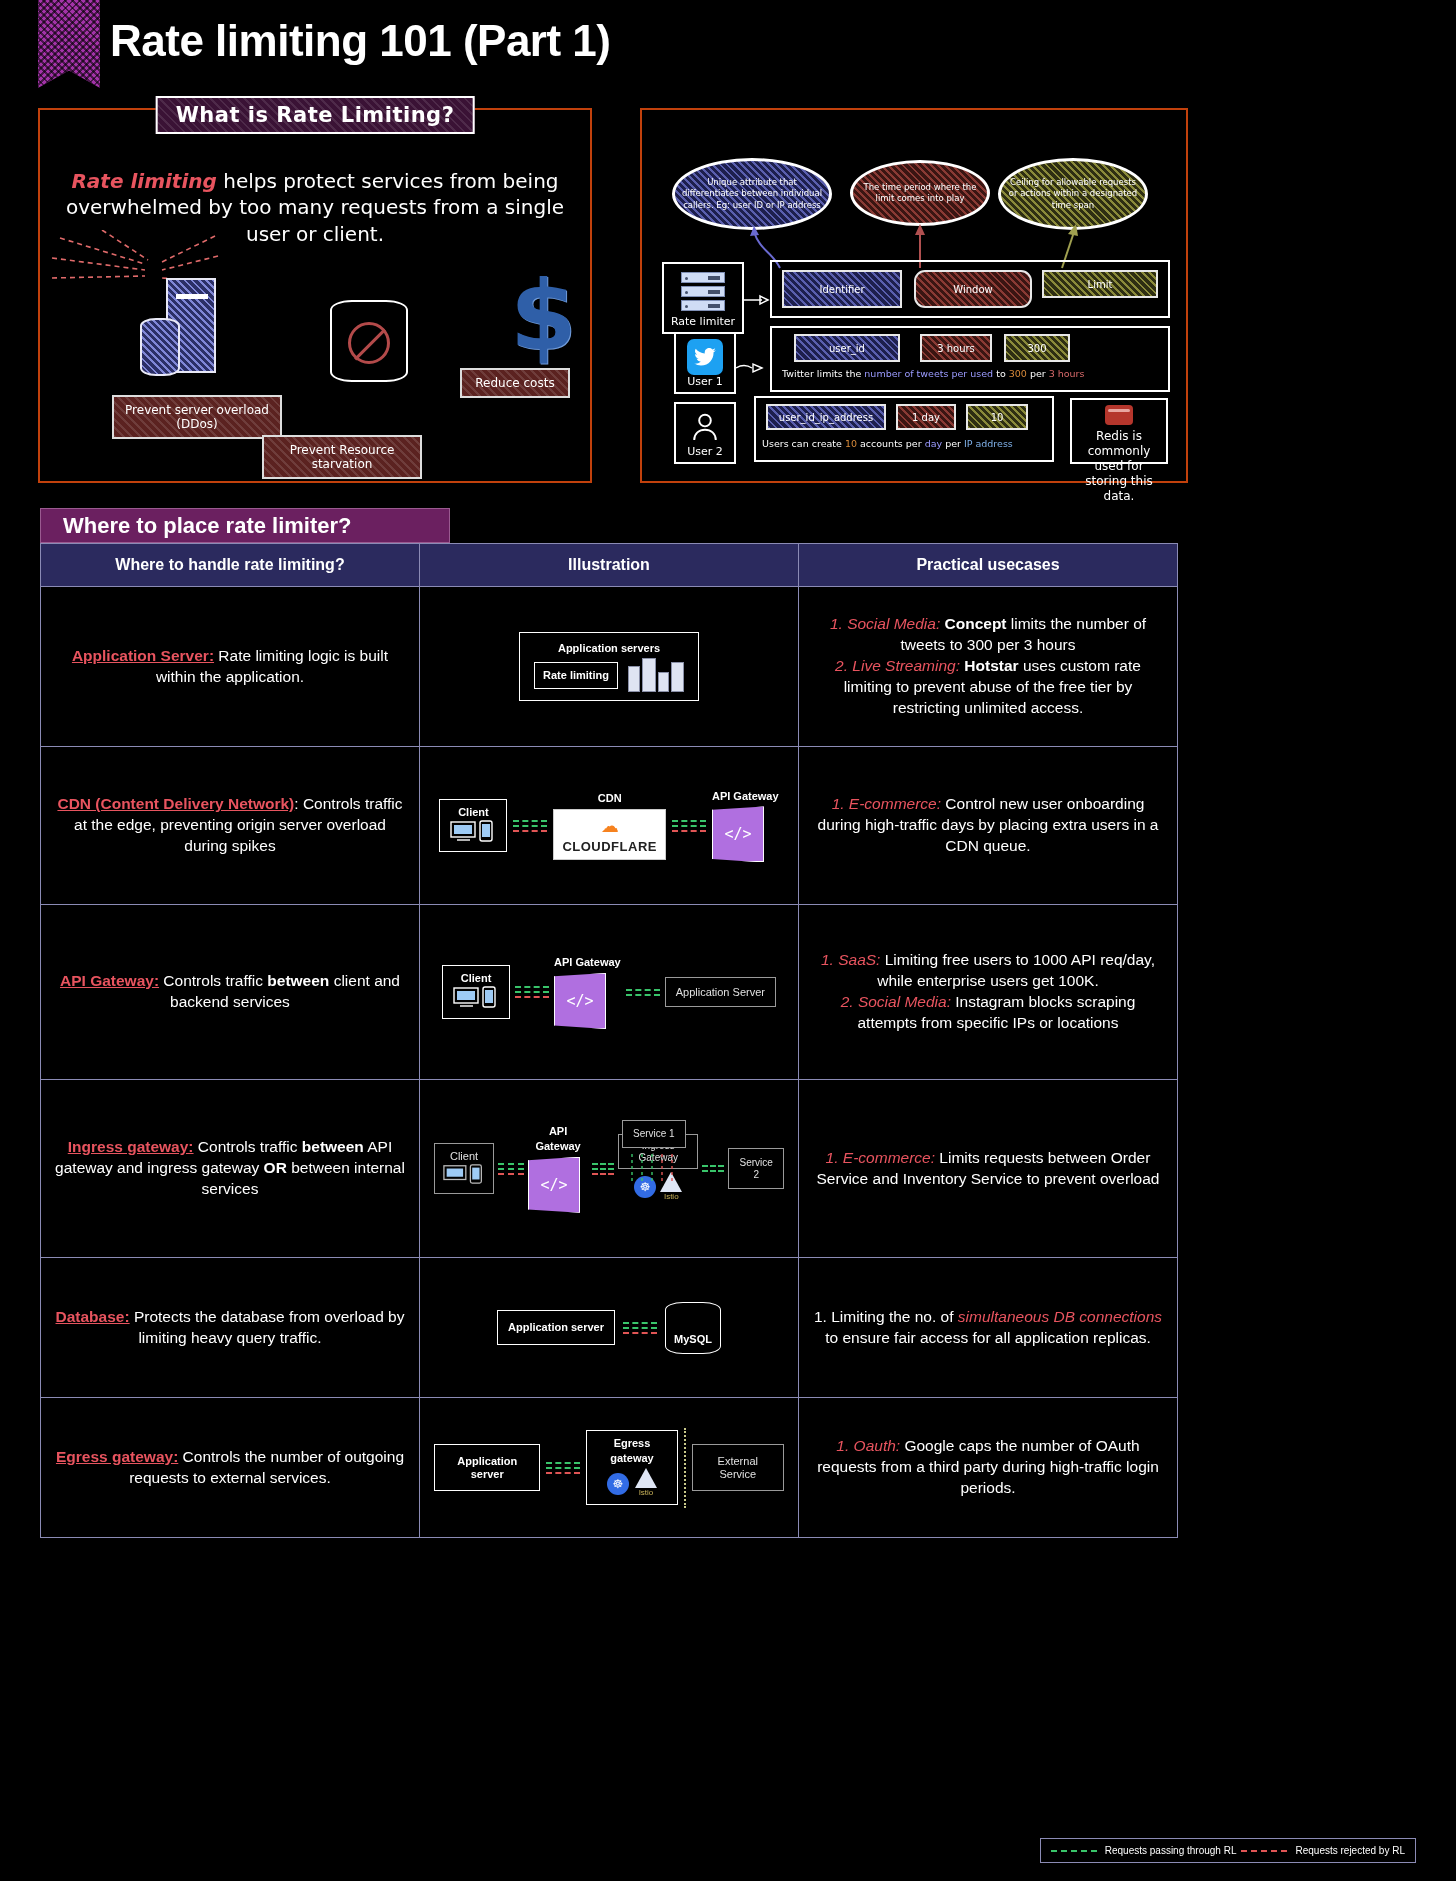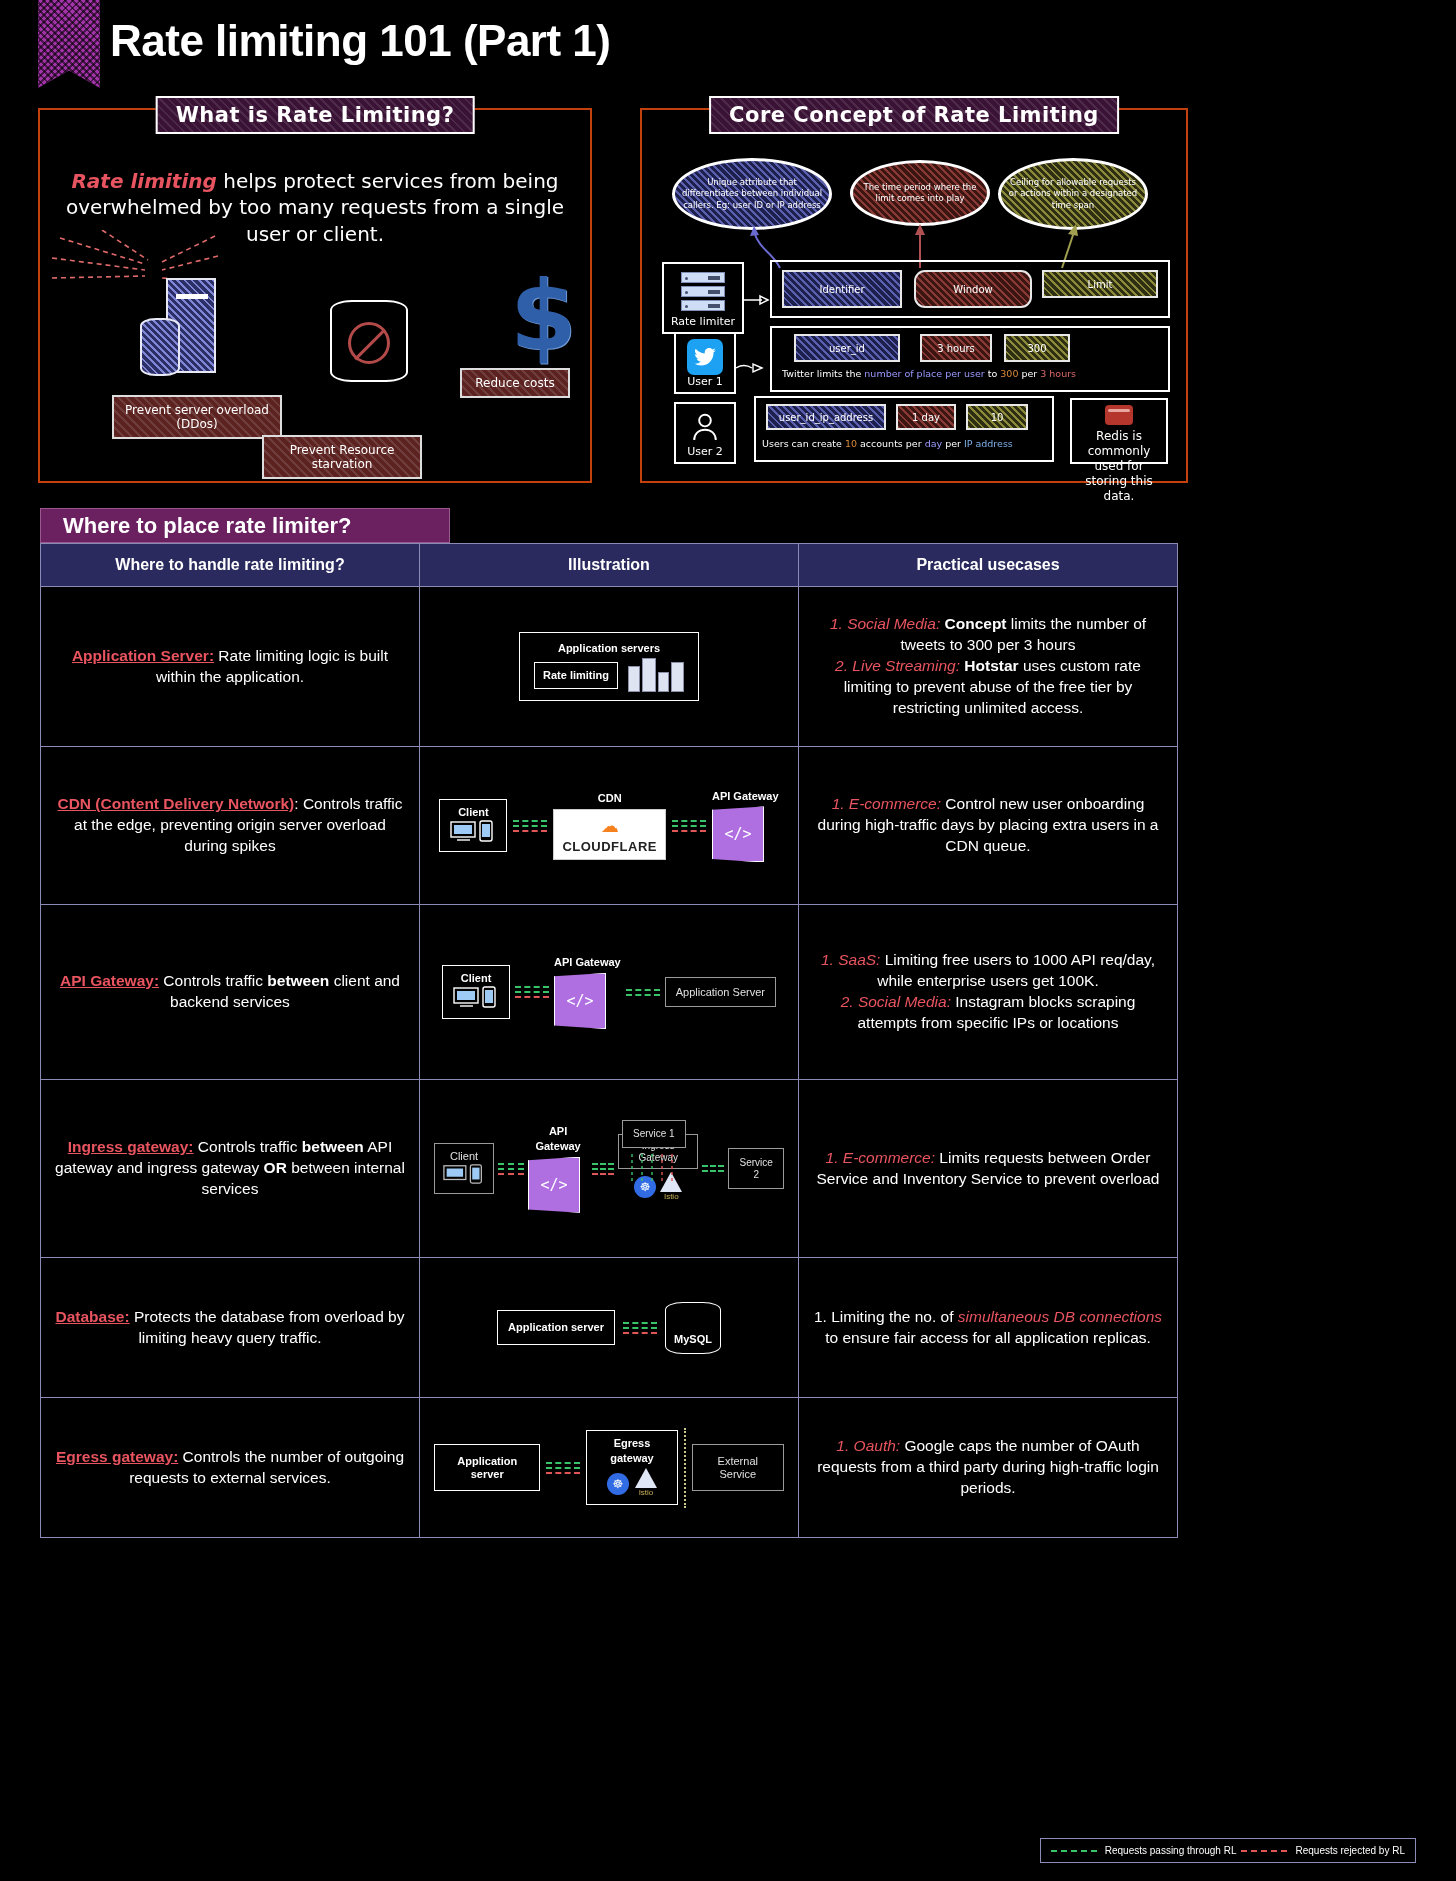--- a/index.html
+++ b/index.html
@@ -231,21 +231,20 @@
     <div class="stack-cyl">
       <div class="ban"></div>
     </div>
     <div class="tagbox" style="left:222px; top:325px; width:160px;">Prevent Resource starvation</div>
 
     <div class="dollar">$</div>
     <div class="tagbox" style="left:420px; top:258px; width:110px;">Reduce costs</div>
   </div>
 
   <div class="panel right">
-    <div class="panel-title">Core Concept of Rate Limiting</div>
 
     <div class="cloud blue" style="left:30px;  top:48px; width:160px; height:72px;">Unique attribute that differentiates between individual callers. Eg: user ID or IP address</div>
     <div class="cloud red" style="left:208px; top:50px; width:140px; height:66px;">The time period where the limit comes into play</div>
     <div class="cloud olive" style="left:356px; top:48px; width:150px; height:72px;">Ceiling for allowable requests or actions within a designated time span</div>
 
     <svg style="position:absolute;left:0;top:110px;width:548px;height:60px;">
       <path d="M112,12 C118,30 130,32 138,48" stroke="#6a6ad0" stroke-width="2" fill="none"></path>
       <polygon points="112,6 108,16 117,15" fill="#6a6ad0"></polygon>
       <line x1="278" y1="48" x2="278" y2="12" stroke="#b05050" stroke-width="2"></line>
       <polygon points="278,4 273,15 283,15" fill="#b05050"></polygon>
@@ -282,21 +281,21 @@
     </div>
     <svg style="position:absolute;left:94px;top:250px;width:32px;height:16px;">
       <path d="M0,8 q8,-5 16,0" stroke="#fff" stroke-width="1.4" fill="none"></path>
       <polygon points="26,8 17,4 17,12" fill="none" stroke="#fff" stroke-width="1.4"></polygon>
     </svg>
     <div class="group-box" style="left:128px; top:216px; width:400px; height:66px;"></div>
     <div class="chip blue" style="left:152px; top:224px; width:106px; height:28px;">user_id</div>
     <div class="chip red" style="left:278px; top:224px; width:72px; height:28px;">3 hours</div>
     <div class="chip olive" style="left:362px; top:224px; width:66px; height:28px;">300</div>
     <div class="cap" style="left:140px; top:258px;">
-      Twitter limits the <span class="v">number of place per user</span> to <span class="o">300</span> per <span class="r">3 hours</span>
+      Twitter limits the <span class="v">number of tweets per used</span> to <span class="o">300</span> per <span class="r">3 hours</span>
     </div>
 
     <div class="rl-box" style="left:32px; top:292px; width:62px; height:62px;">
       <div class="usr-ico">
         <svg width="26" height="28" viewBox="0 0 24 26">
             <circle cx="12" cy="7" r="5.4" fill="none" stroke="#fff" stroke-width="1.8"></circle>
             <path d="M2 25c0-6 4.5-9.5 10-9.5S22 19 22 25" fill="none" stroke="#fff" stroke-width="1.8"></path>
           </svg>
       </div>
       <div>User 2</div>

